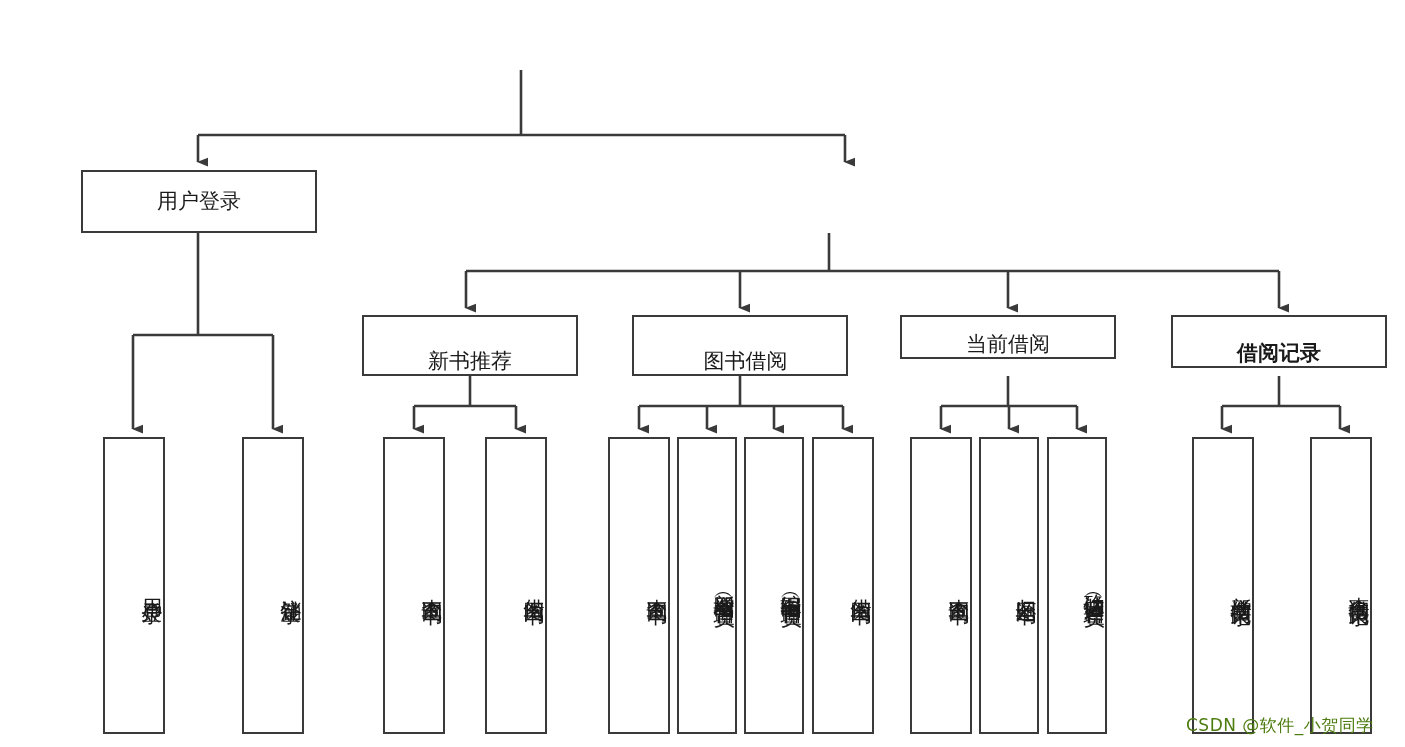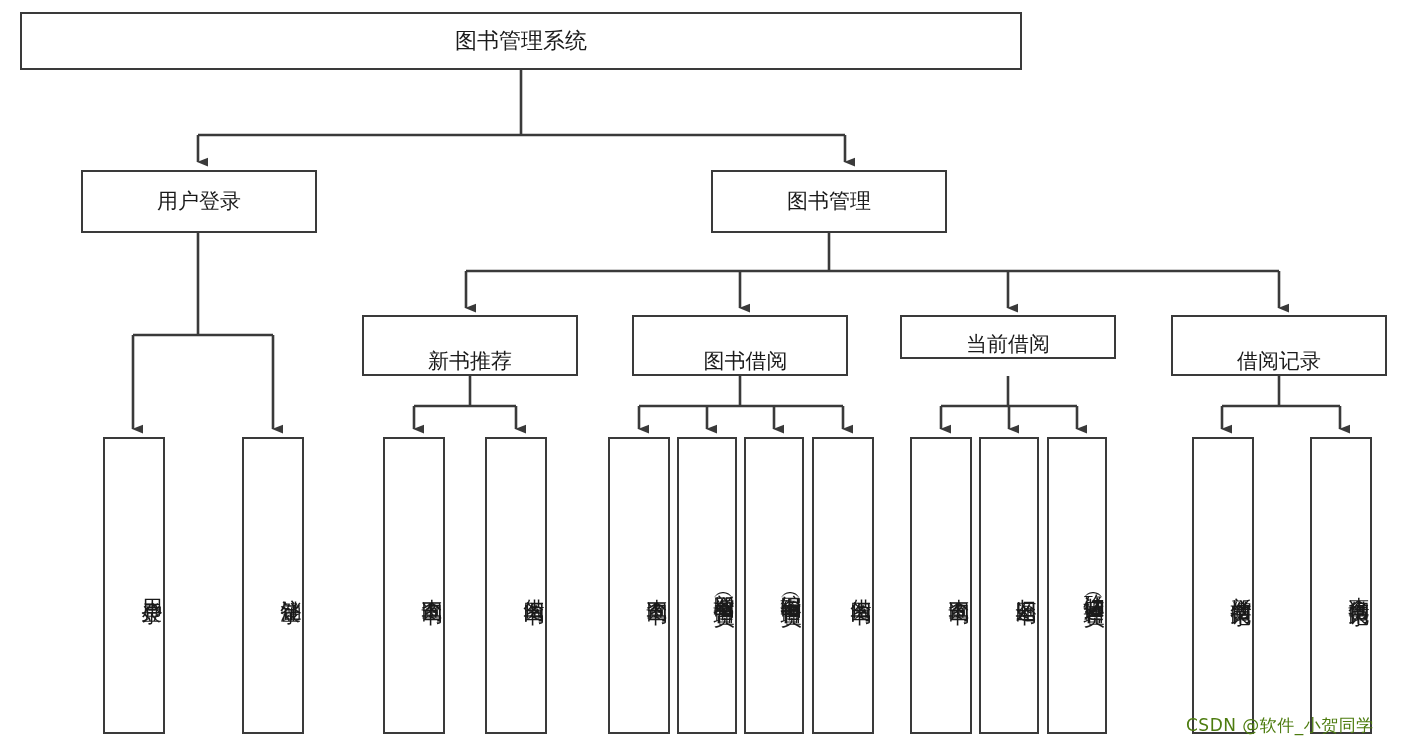--- a/index.html
+++ b/index.html
@@ -119,41 +119,35 @@
       <path d="M1009,406 L1009,429" marker-end="url(#arw)"></path>
       <path d="M1077,406 L1077,429" marker-end="url(#arw)"></path>
 
       <path d="M1279,376 L1279,406"></path>
       <path d="M1222,406 L1340,406"></path>
       <path d="M1222,406 L1222,429" marker-end="url(#arw)"></path>
       <path d="M1340,406 L1340,429" marker-end="url(#arw)"></path>
     </g>
   </svg>
 
-  <div class="node root" style="left:20px; top:12px; width:1002px; height:58px;">
-    <span>图书管理系统</span>
-  </div>
 
   <div class="node level2" style="left:81px; top:170px; width:236px; height:63px;">
     <span>用户登录</span>
-  </div>
-  <div class="node level2" style="left:711px; top:170px; width:236px; height:63px;">
-    <span>图书管理</span>
   </div>
 
   <div class="node level3" style="left:362px; top:315px; width:216px; height:61px;">
     <span>新书推荐</span>
   </div>
   <div class="node level3" style="left:632px; top:315px; width:216px; height:61px;padding-left:11px;">
     <span>图书借阅</span>
   </div>
   <div class="node level3" style="left:900px; top:315px; width:216px; height:44px;">
     <span>当前借阅</span>
   </div>
-  <div class="node level3" style="left:1171px; top:315px; width:216px; height:61px;">
+  <div class="node level3" style="left:1171px; top:315px; width:216px; height:53px;font-weight:bold;">
     <span>借阅记录</span>
   </div>
 
   <div class="node leaf" style="left:103px; top:437px; width:62px; height:297px;">
     <span class="vtext">用户登录</span>
   </div>
   <div class="node leaf" style="left:242px; top:437px; width:62px; height:297px;">
     <span class="vtext">注销登录</span>
   </div>
 

